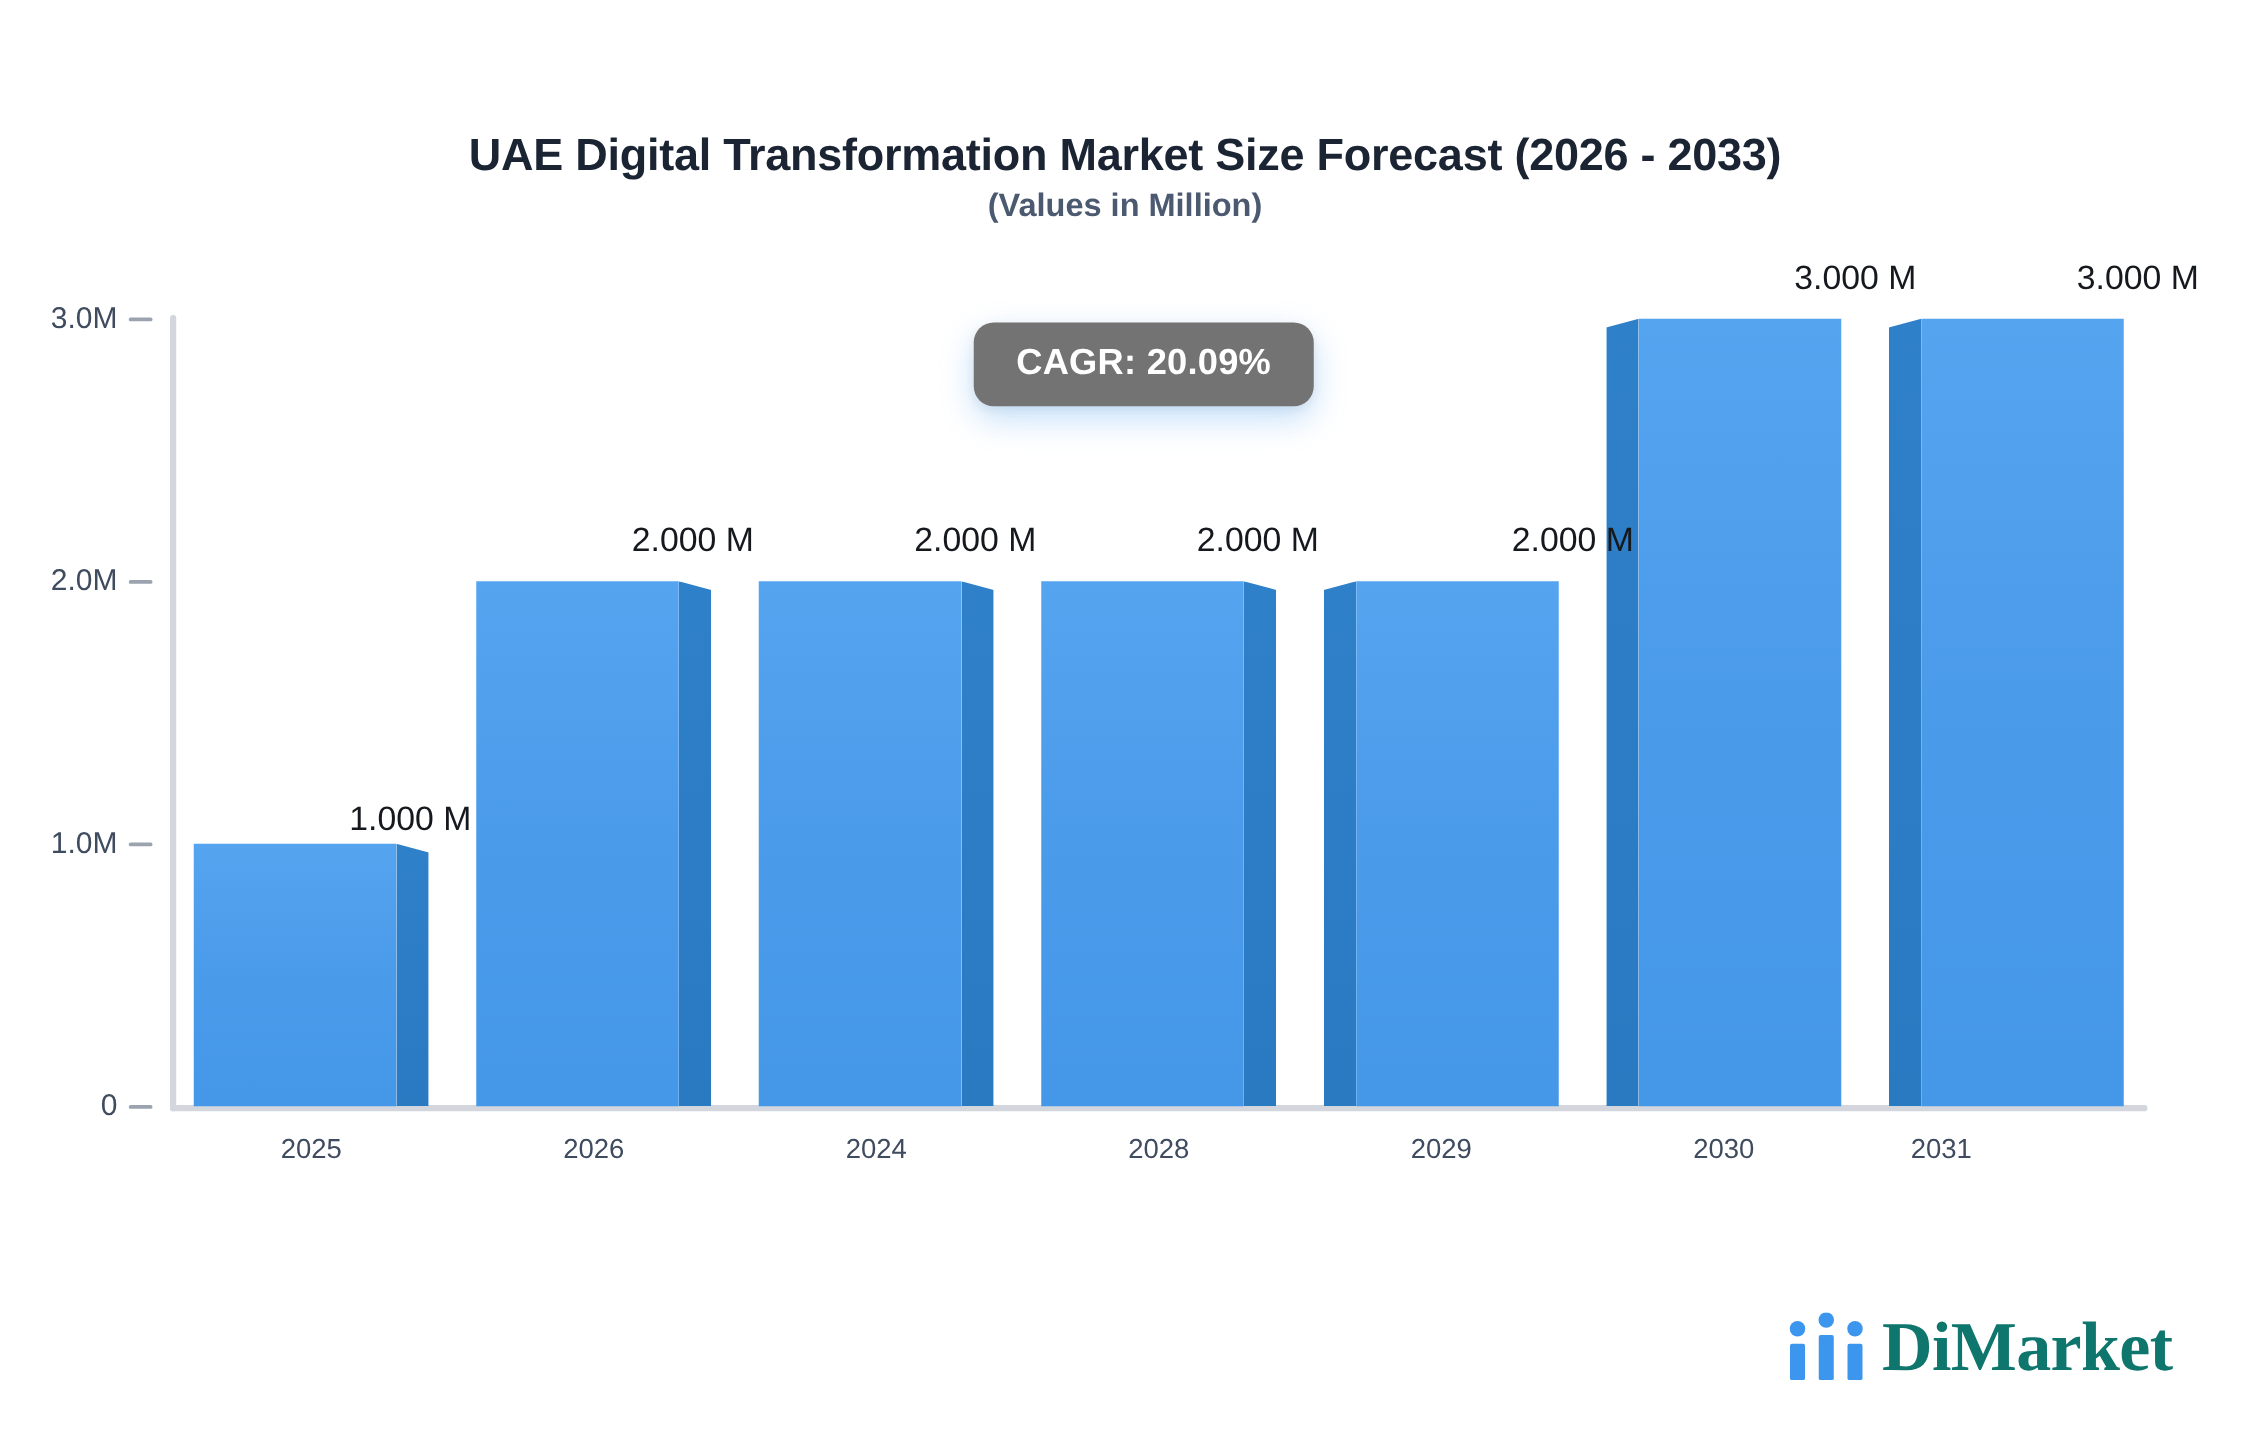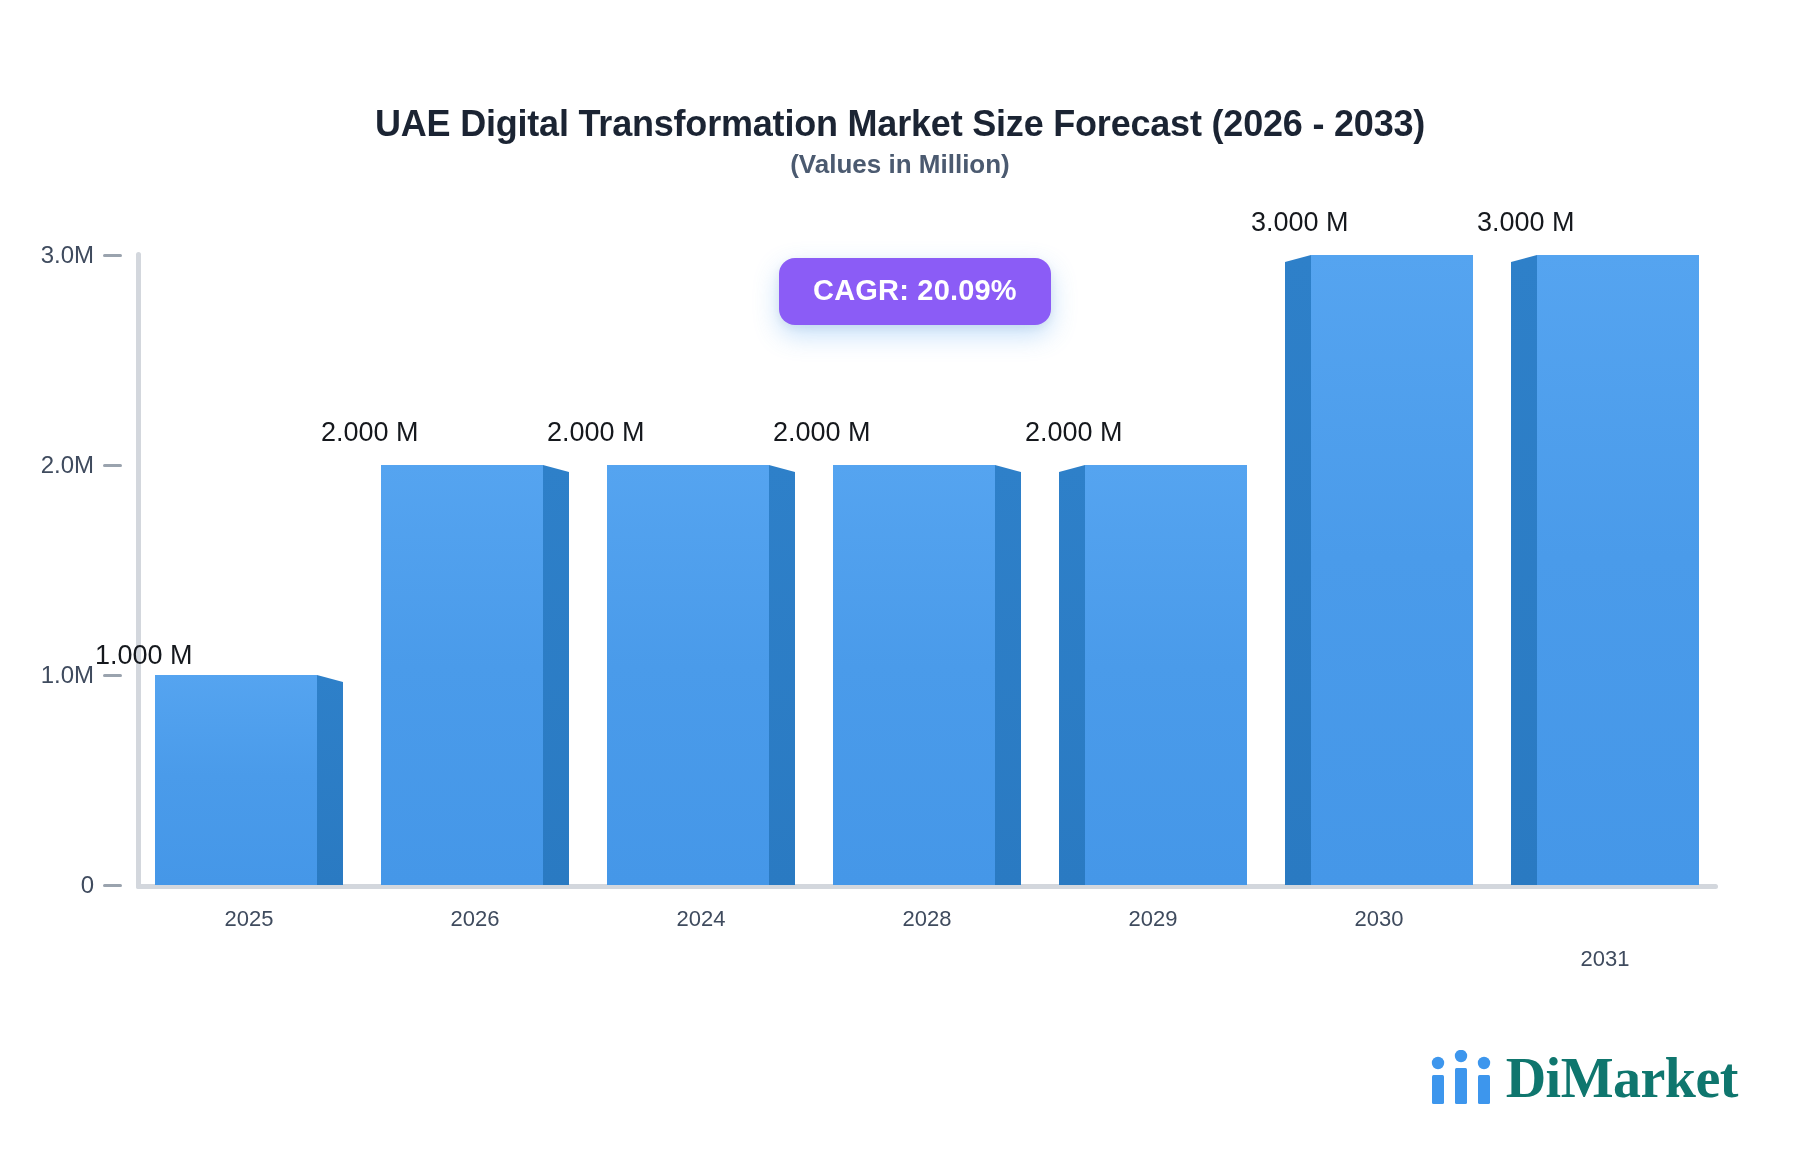--- a/index.html
+++ b/index.html
@@ -40,21 +40,21 @@
     color: #4b5a70;
     line-height: 1.1;
   }
 
   
   #cagr-badge {
     position: absolute;
     left: 779px;
     top: 258px;
     padding: 16px 34px 18px 34px;
-    background: #8b5cf6;
+    background: #737373;
     border-radius: 16px;
     color: #ffffff;
     font-size: 29px;
     font-weight: bold;
     letter-spacing: 0.2px;
     box-shadow: 0 10px 26px rgba(61,150,237,0.30), 0 3px 8px rgba(0,0,0,0.06);
     white-space: nowrap;
     z-index: 8;
   }
 
@@ -132,21 +132,21 @@
   .bar-side.right {
     
     clip-path: polygon(0 0, 100% 7px, 100% 100%, 0 100%);
   }
   .bar-side.left {
     
     clip-path: polygon(0 7px, 100% 0, 100% 100%, 0 100%);
   }
   .bar-value-label {
     position: absolute;
-    text-align: left;
+    text-align: right;
     font-size: 27px;
     color: #15181d;
     white-space: nowrap;
     line-height: 1;
   }
 
   
   .x-tick-label {
     position: absolute;
     top: 908px;
@@ -241,21 +241,21 @@
       </div>
     </div>
 
   <div id="x-ticks">
       <div class="x-tick-label" style="left: 136px; width: 226px;">2025</div>
       <div class="x-tick-label" style="left: 362px; width: 226px;">2026</div>
       <div class="x-tick-label" style="left: 588px; width: 226px;">2024</div>
       <div class="x-tick-label" style="left: 814px; width: 226px;">2028</div>
       <div class="x-tick-label" style="left: 1040px; width: 226px;">2029</div>
       <div class="x-tick-label" style="left: 1266px; width: 226px;">2030</div>
-      <div class="x-tick-label" style="left: 1492px; width: 226px; margin-top: 40px;">2031</div>
+      <div class="x-tick-label" style="left: 1440px; width: 226px;">2031</div>
     </div>
 <div class="bar-value-label" style="left: 95px; width: 282px; top: 629px; margin-top: 13px;">1.000 M</div>
     <div class="bar-value-label" style="left: 321px; width: 282px; top: 419px;">2.000 M</div>
     <div class="bar-value-label" style="left: 547px; width: 282px; top: 419px;">2.000 M</div>
     <div class="bar-value-label" style="left: 773px; width: 282px; top: 419px;">2.000 M</div>
     <div class="bar-value-label" style="left: 1025px; width: 282px; top: 419px;">2.000 M</div>
     <div class="bar-value-label" style="left: 1251px; width: 282px; top: 209px;">3.000 M</div>
     <div class="bar-value-label" style="left: 1477px; width: 282px; top: 209px;">3.000 M</div>
   </div>
 

